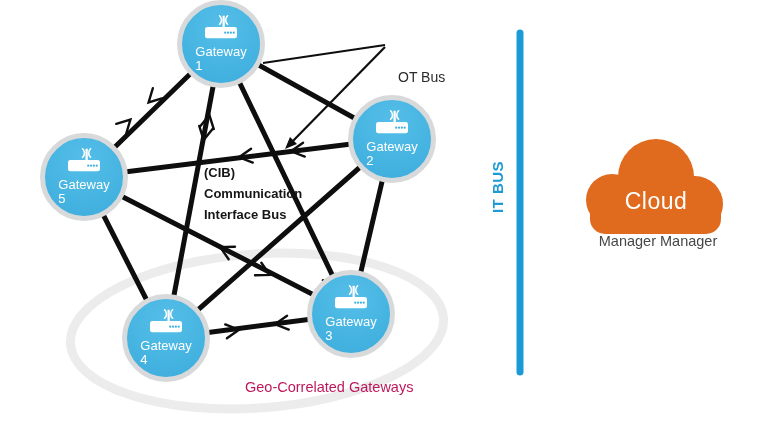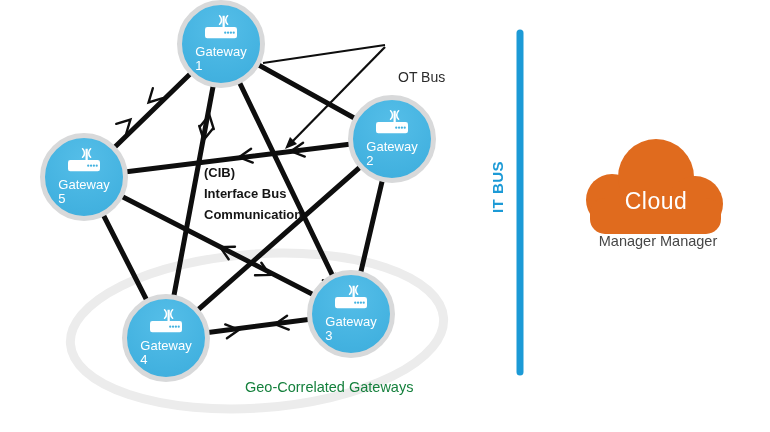--- a/index.html
+++ b/index.html
@@ -18,21 +18,21 @@
   .node-2{left:348px;top:95px;}
   .node-3{left:307px;top:270px;}
   .node-4{left:122px;top:294px;}
   .node-5{left:40px;top:133px;}
 
   
   .lbl{position:absolute;z-index:4;white-space:nowrap;}
   .ot-label{left:398px;top:29px;font-size:14px;color:#2b2b2b;margin-top:40px;}
   .cib{left:204px;top:166px;font-weight:bold;color:#151515;font-size:13px;line-height:1.15;}
   .cib .cib-line{margin-bottom:6px;}
-  .geo-label{left:245px;top:379px;font-size:14.5px;color:#15803d;}
+  .geo-label{left:245px;top:379px;font-size:14.5px;color:#be185d;}
   .itbus-label{left:497px;top:187px;transform:translate(-50%,-50%) rotate(-90deg);
                font-size:15px;font-weight:bold;letter-spacing:.5px;color:#1C9AD6;}
   .cloud-label{left:656px;top:201px;transform:translate(-50%,-50%);
                color:#fff;font-size:23px;font-weight:400;letter-spacing:.5px;}
   .cluster-label{left:658px;top:241px;transform:translate(-50%,-50%);
                  font-size:14.5px;color:#474747;}
 </style>
 </head>
 <body>
 
@@ -197,22 +197,22 @@
     <div class="nlabel">
         <div>Gateway</div>
         <div>5</div>
       </div>
   </div>
 
   <div class="lbl ot-label">OT Bus</div>
 
   <div class="lbl cib">
     <div class="cib-line">(CIB)</div>
+    <div class="cib-line">Communication</div>
     <div class="cib-line">Interface Bus</div>
-    <div class="cib-line">Communication</div>
   </div>
 
   <div class="lbl geo-label">Geo-Correlated Gateways</div>
 
   <div class="lbl itbus-label">IT BUS</div>
 
   <div class="lbl cloud-label">Cloud</div>
   <div class="lbl cluster-label">Manager Manager</div>
 
 </div>

